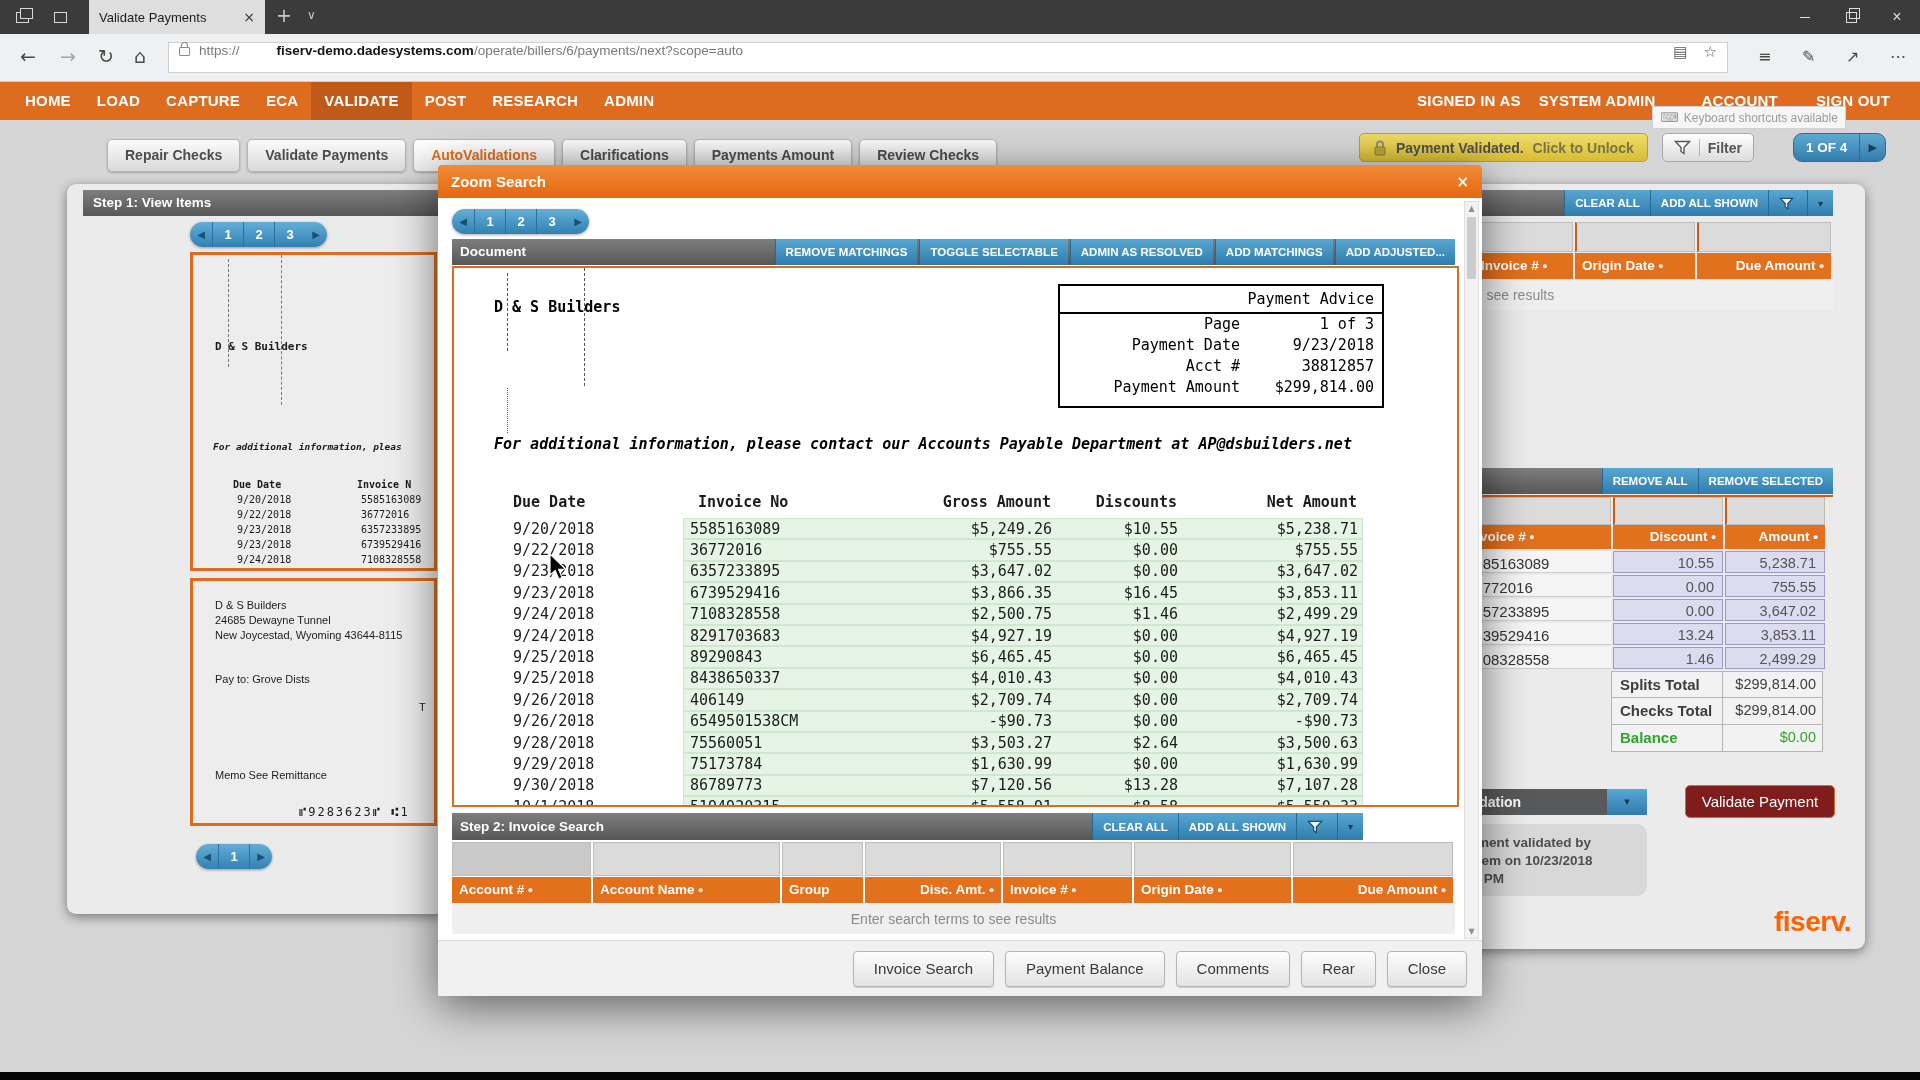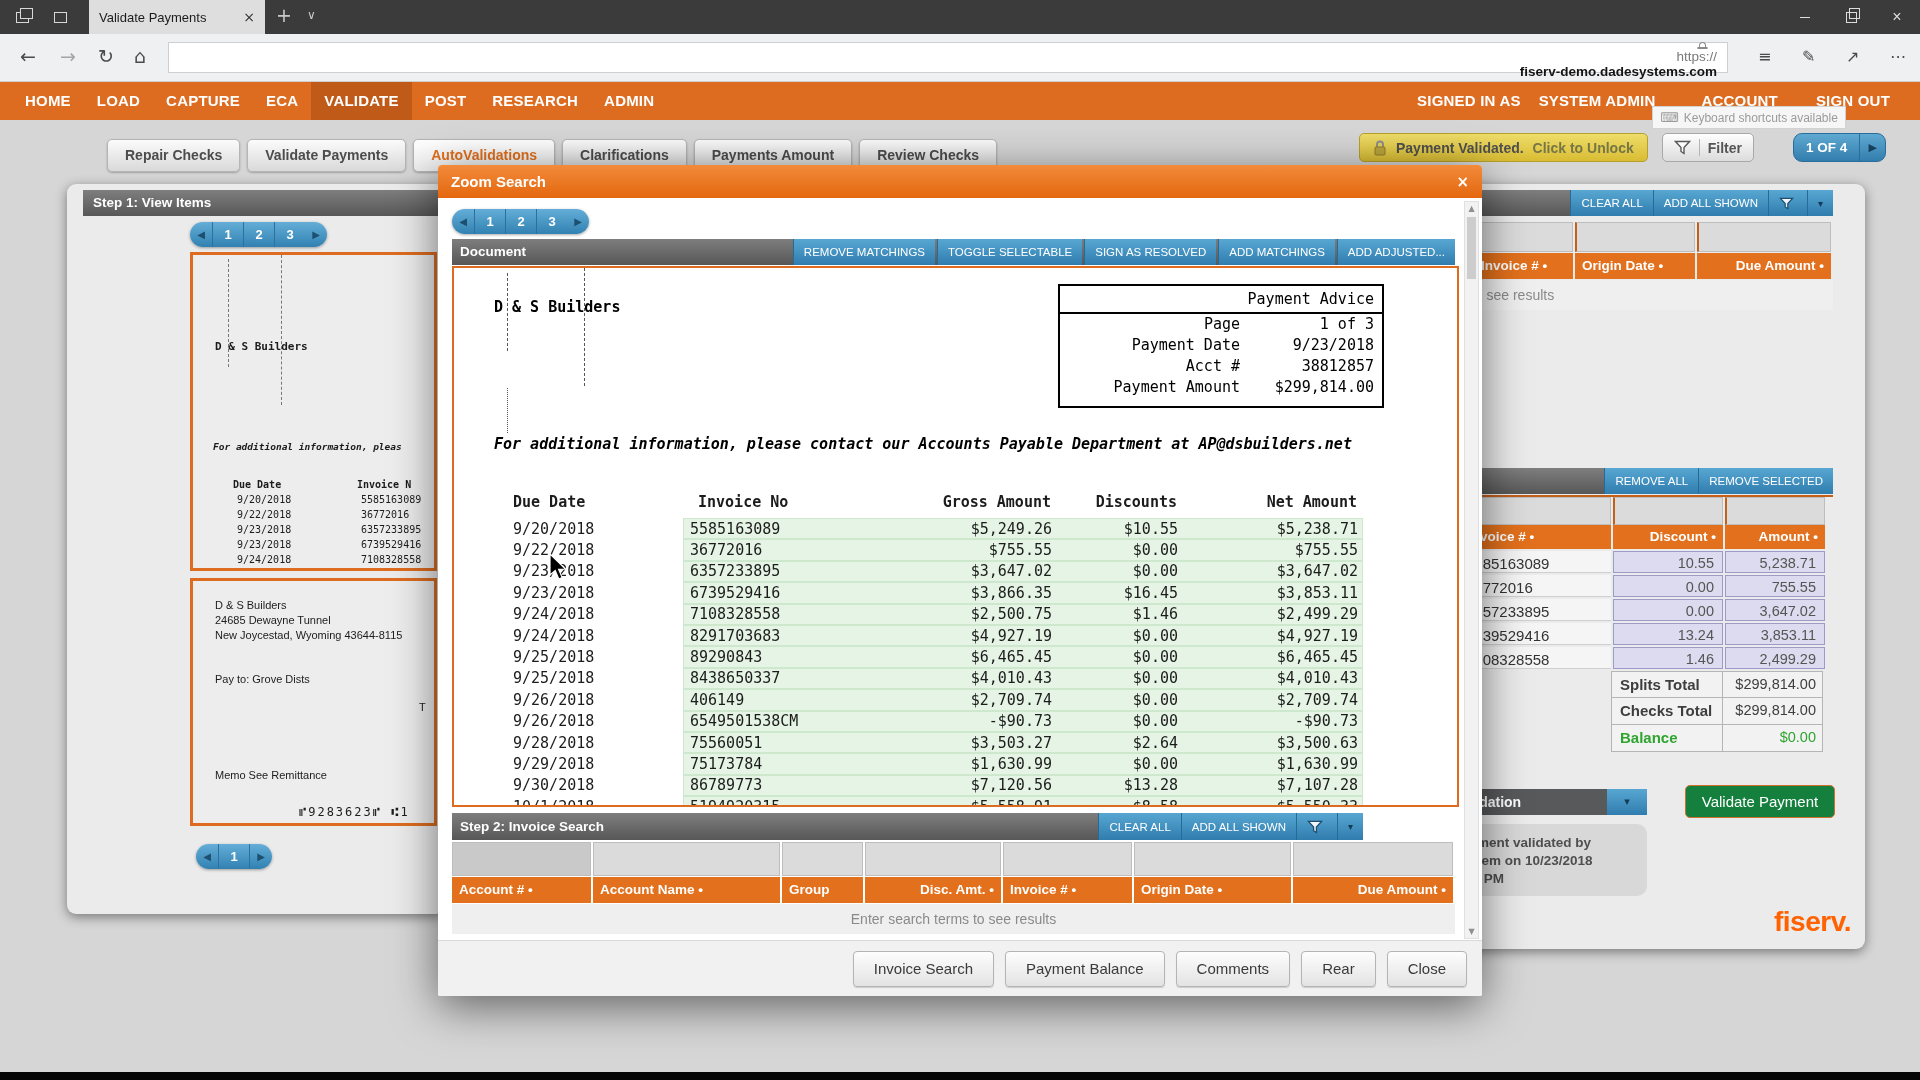--- a/index.html
+++ b/index.html
@@ -20,21 +20,21 @@
   .newtab{position:absolute;left:276px;top:4px;color:#c9c9c9;font-size:19px;}
   .tabmenu{position:absolute;left:307px;top:8px;color:#c9c9c9;font-size:12px;}
   .winctl{position:absolute;top:0;right:0;height:34px;display:flex;}
   .winbtn{width:46px;height:34px;display:flex;align-items:center;justify-content:center;color:#ddd;}
   .minbar{width:10px;border-top:1.5px solid #ddd;display:inline-block;}
   .restsq{width:9px;height:9px;border:1.5px solid #ddd;position:relative;}
   .restsq:after{content:"";position:absolute;left:2px;top:-5px;width:9px;height:9px;border:1.5px solid #ddd;}
   .addrbar{position:absolute;top:34px;left:0;right:0;height:48px;background:#eef0f1;border-bottom:1px solid #cfcfcf;box-sizing:border-box;}
   .nav-ic{position:absolute;top:11px;font-size:19px;color:#4a4a4a;}
   .url{position:absolute;left:168px;top:8px;width:1560px;height:31px;background:#fff;border:1px solid #ccd0d3;
-       box-sizing:border-box;display:flex;align-items:flex-end;padding:0 10px;font-size:13.5px;color:#7a7a7a;flex-direction:column;}
+       box-sizing:border-box;display:flex;align-items:flex-start;padding:0 10px;font-size:13.5px;color:#7a7a7a;}
   .url .host{color:#141414;font-weight:bold;margin-left:37px;}
   .urlock{width:9px;height:7px;border:1.5px solid #8a8a8a;border-radius:1px;position:relative;margin-right:9px;margin-top:4px;}
   .urlock:before{content:"";position:absolute;left:1px;top:-6px;width:5px;height:5px;border:1.5px solid #8a8a8a;border-bottom:none;border-radius:4px 4px 0 0;}
   .url .rt{margin-left:auto;display:flex;gap:16px;color:#5a5a5a;font-size:15px;}
   .bar-ic{position:absolute;top:13px;color:#4a4a4a;font-size:16px;}
 
   
   .mainnav{position:absolute;top:82px;left:0;right:0;height:38px;background:#dd6c20;display:flex;align-items:stretch;padding-left:12px;}
   .nitem{line-height:38px;padding:0 13px;color:#fff;font-weight:bold;font-size:15px;letter-spacing:.2px;}
   .nitem.active{background:#c05a18;}
@@ -74,21 +74,21 @@
       min-width:30px;text-align:center;border-right:1px solid #2b70a0;}
   .pg.arrow{min-width:22px;color:#1d4f6f;font-size:10px;}
   .pg:last-child{border-right:none;}
 
   .preview{position:absolute;left:123px;right:8px;border:3px solid #dd6c20;background:#ededed;overflow:hidden;}
   .mono{font-family:"DejaVu Sans Mono",monospace;}
   .pv-el{position:absolute;color:#1c1c1c;}
 
   
   .rc-bar{position:absolute;left:0;width:763px;height:26px;display:flex;align-items:stretch;}
-  .btn-blue{background:linear-gradient(#58a7d2,#2f7cae);color:#fff;font-weight:normal;font-size:11.5px;
+  .btn-blue{background:linear-gradient(#58a7d2,#2f7cae);color:#fff;font-weight:bold;font-size:11.5px;
             display:flex;align-items:center;padding:0 10px;border-left:1px solid #266a96;}
   .fc{background:#dbdbdb;border:1px solid #bdbdbd;box-sizing:border-box;}
   .oc{background:#e2701c;color:#fff;font-weight:bold;font-size:13.5px;line-height:26px;padding:0 7px;box-sizing:border-box;white-space:nowrap;overflow:hidden;}
   .rrow{display:flex;margin-bottom:2px;}
   .lav{background:#dcdbef;border:1px solid #9b9ac8;box-sizing:border-box;color:#555;font-size:14.5px;text-align:right;padding:3px 8px 0 0;}
   .invcell{background:#f5f5f5;border-bottom:1px solid #cfcfcf;color:#333;font-size:15px;padding:4px 0 0 58px;box-sizing:border-box;white-space:nowrap;overflow:hidden;}
   .totrow{display:flex;}
   .totlbl{background:#f2f2f2;border:1px solid #b5b5b5;font-weight:bold;color:#3e3e3e;font-size:15px;padding:4px 0 0 8px;box-sizing:border-box;}
   .totval{background:#f2f2f2;border:1px solid #b5b5b5;border-left:none;color:#3e3e3e;font-size:14.5px;text-align:right;padding:4px 6px 0 0;box-sizing:border-box;}
   .green{color:#2fa52f !important;}
@@ -131,21 +131,21 @@
   .m-thumb{position:absolute;left:2px;top:15px;width:9px;height:62px;background:#cdcdcd;}
   .m-footer{position:absolute;left:0;bottom:0;width:100%;height:56px;background:#f1f1f1;border-top:1px solid #d9d9d9;
             display:flex;align-items:center;justify-content:flex-end;gap:11px;padding-right:15px;box-sizing:border-box;border-radius:0 0 2px 2px;}
   .f-btn{height:36px;padding:0 20px;background:linear-gradient(#fdfdfd,#e3e3e3);border:1px solid #b4b4b4;border-radius:4px;
          font-size:15px;color:#3a3a3a;display:flex;align-items:center;box-shadow:0 1px 1px rgba(0,0,0,.15);font-family:"Liberation Sans",sans-serif;}
 
   .vdrop{position:absolute;left:330px;top:605px;width:207px;height:26px;background:#58595b;color:#fff;
          font-weight:bold;font-size:14px;line-height:26px;padding-left:55px;box-sizing:border-box;}
   .vdrop-arr{position:absolute;left:537px;top:605px;width:40px;height:26px;background:linear-gradient(#58a7d2,#2f7cae);
              color:#143b55;text-align:center;line-height:26px;font-size:11px;}
-  .vbtn{position:absolute;left:615px;top:601px;width:148px;height:31px;background:#15803d;border:1px solid #d06f2e;
+  .vbtn{position:absolute;left:615px;top:601px;width:148px;height:31px;background:#7f1d1d;border:1px solid #d06f2e;
         border-radius:5px;color:#fff;font-size:15px;display:flex;align-items:center;justify-content:center;}
   .note{position:absolute;left:375px;top:640px;width:202px;height:72px;background:#d8d8d8;border-radius:0 10px 10px 10px;
         padding:10px 0 0 8px;box-sizing:border-box;font-weight:bold;color:#4f4f4f;font-size:13.5px;line-height:18px;}
   .fiserv{position:absolute;left:704px;top:722px;color:#ff6200;font-weight:bold;font-size:28px;letter-spacing:-.5px;}
 
   .cursor{position:absolute;left:549px;top:553px;z-index:60;}
   .taskbar{position:absolute;left:0;bottom:0;width:100%;height:8px;background:#050505;}
   .funnel{display:inline-block;}
 </style>
 </head>
@@ -453,21 +453,21 @@
         </span>
       <span class="pg arrow ico">▶</span>
     </div>
 
     <div class="doc-bar bar-dark">
       <span class="ttl">Document</span>
       <span style="display:flex">
 
       <span class="btn-blue" style="margin-left:2px">REMOVE MATCHINGS</span>
           <span class="btn-blue" style="margin-left:2px">TOGGLE SELECTABLE</span>
-          <span class="btn-blue" style="margin-left:2px">SIGN AS RESOLVED</span>
+          <span class="btn-blue" style="margin-left:2px">ADMIN AS RESOLVED</span>
           <span class="btn-blue" style="margin-left:2px">ADD MATCHINGS</span>
           <span class="btn-blue" style="margin-left:2px">ADD ADJUSTED...</span>
         </span>
     </div>
 
     <div class="doc-area mono">
       <span class="dash" style="left:53px;top:5px;height:78px"></span>
       <span class="dash" style="left:130px;top:0;height:118px"></span>
       <span class="dash" style="left:53px;top:120px;height:45px;border-left-style:dotted"></span>
       <span style="position:absolute;left:40px;top:30px;font-weight:bold;font-size:15px">D &amp; S Builders</span>

